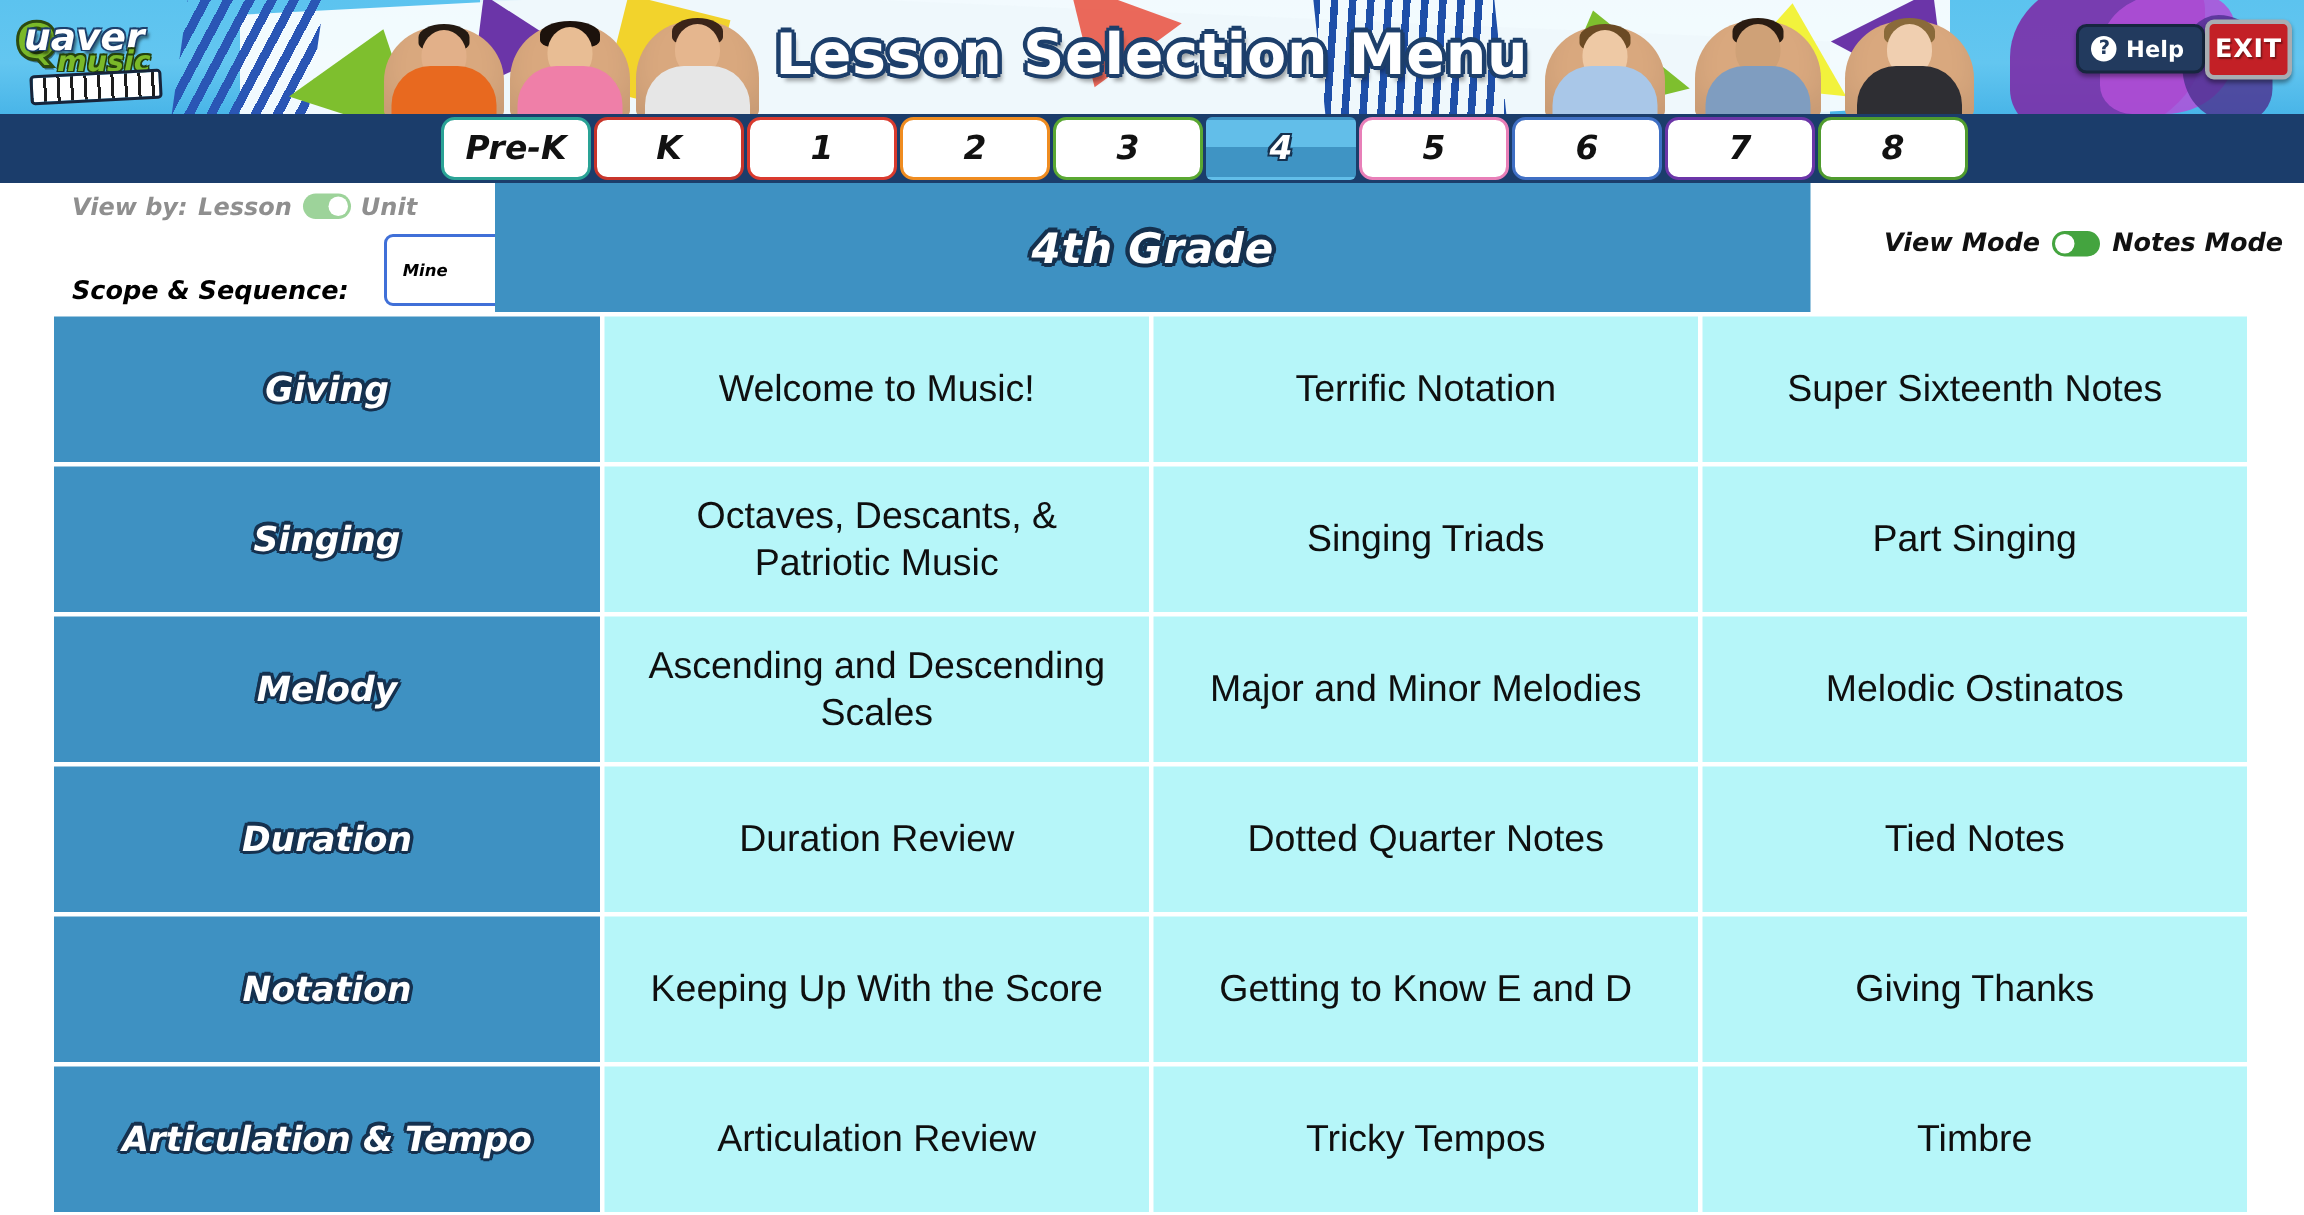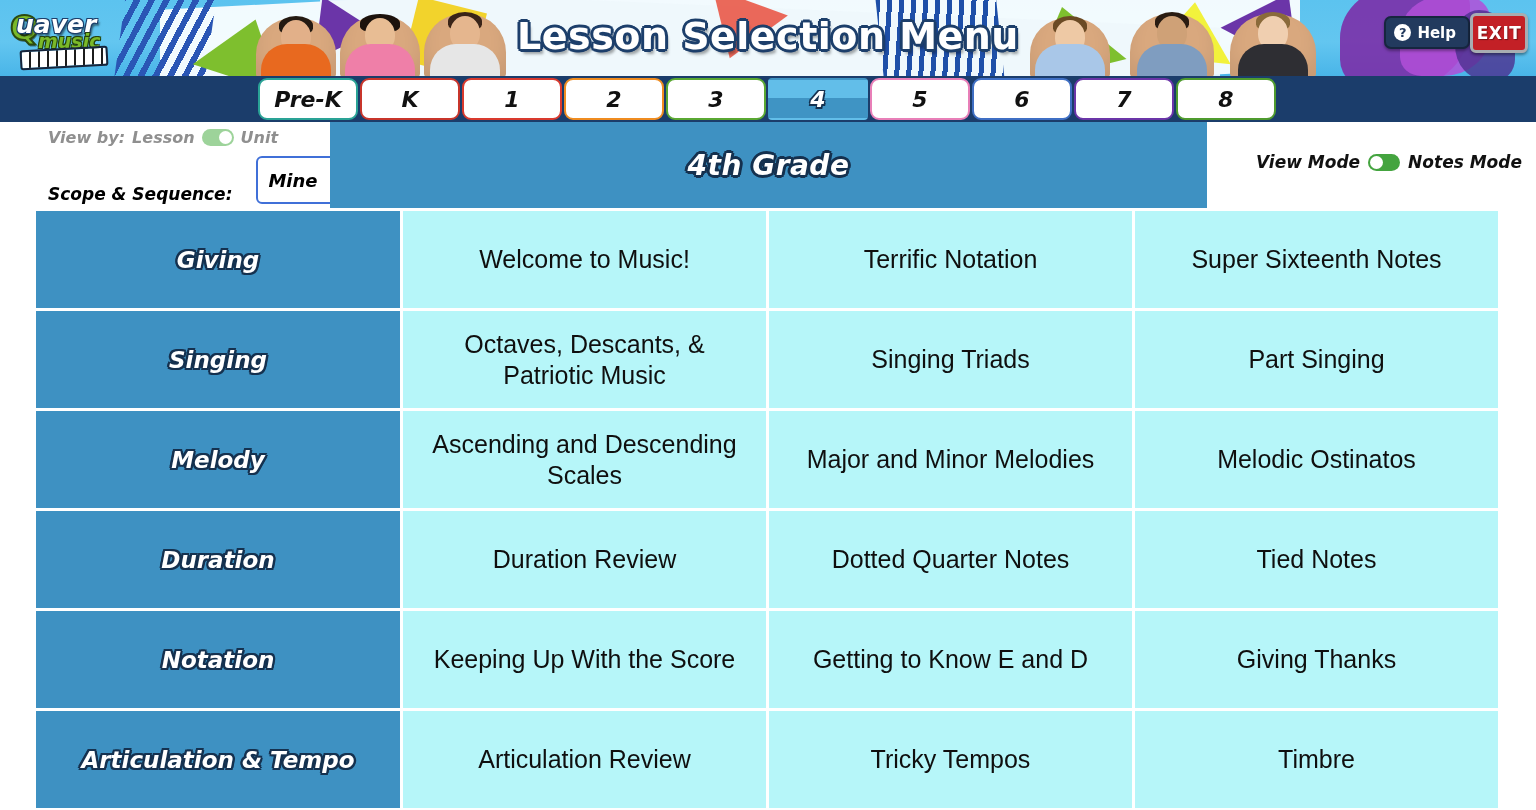--- a/index.html
+++ b/index.html
@@ -226,21 +226,21 @@
   }
   .scope-select {
     width: 100px; height: 48px;
     border: 2px solid #4070d8;
     border-radius: 6px;
     background: #ffffff;
     position: relative;
     display: flex; align-items: center;
     padding-left: 10px;
     font-family: "DejaVu Sans", sans-serif;
-    font-size: 18px; font-weight: bold; font-style: italic;
+    font-size: 11px; font-weight: bold; font-style: italic;
     color: #000000;
     cursor: pointer;
     box-sizing: border-box;
   }
   .scope-select .chev {
     position: absolute; right: 11px; top: 50%;
     width: 9px; height: 9px;
     border-right: 1.6px solid #555; border-bottom: 1.6px solid #555;
     transform: translateY(-70%) rotate(45deg);
   }
@@ -400,21 +400,21 @@
     <div class="help-btn">
       <span class="qmark">?</span>
       <span class="lbl">Help</span>
     </div>
 
     <div class="exit-btn">EXIT</div>
   </div>
 
   <div class="gradebar">
     <div class="grade-list" id="grade-list">
-        <div class="grade-btn" style="border-color: rgb(42, 163, 150);">Pre-K</div>
+        <div class="grade-btn" style="border-color: rgb(42, 163, 150); margin-left: 36px;">Pre-K</div>
         <div class="grade-btn" style="border-color: rgb(200, 53, 43);">K</div>
         <div class="grade-btn" style="border-color: rgb(217, 58, 46);">1</div>
         <div class="grade-btn" style="border-color: rgb(239, 140, 32);">2</div>
         <div class="grade-btn" style="border-color: rgb(90, 168, 50);">3</div>
         <div class="grade-btn active">4</div>
         <div class="grade-btn" style="border-color: rgb(232, 127, 184);">5</div>
         <div class="grade-btn" style="border-color: rgb(63, 111, 196);">6</div>
         <div class="grade-btn" style="border-color: rgb(107, 53, 168);">7</div>
         <div class="grade-btn" style="border-color: rgb(79, 155, 46);">8</div>
       </div>

